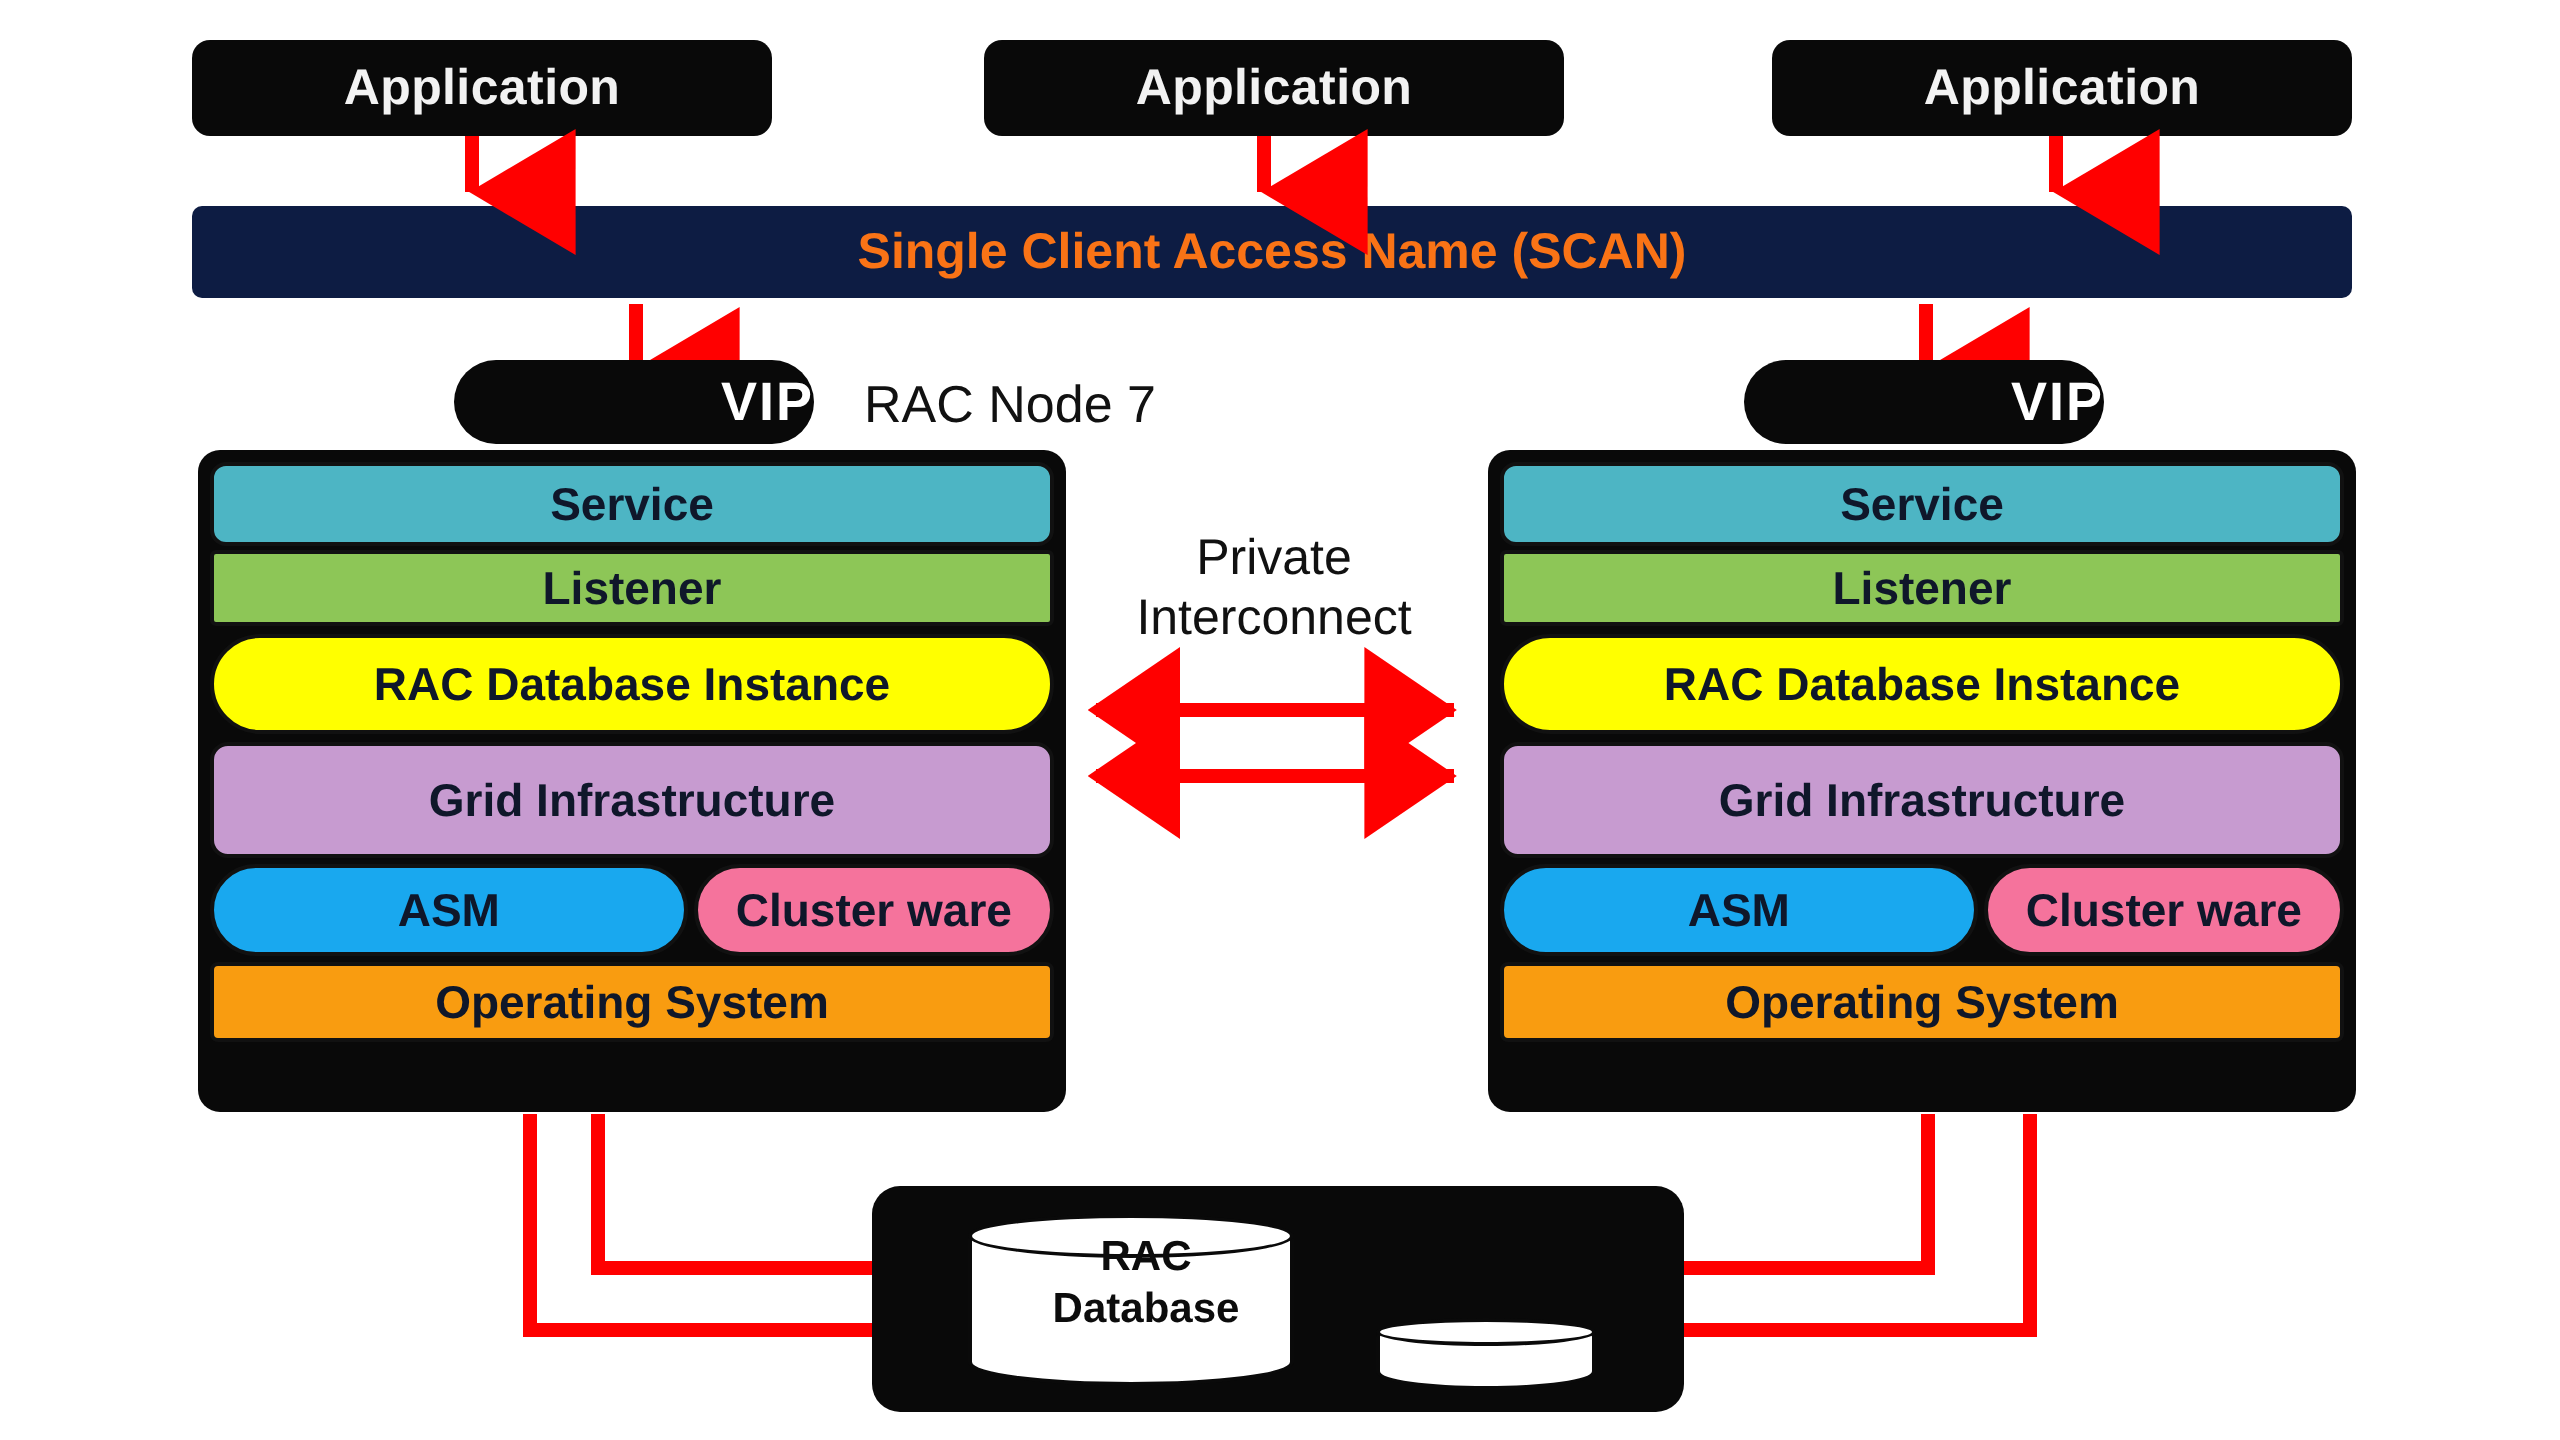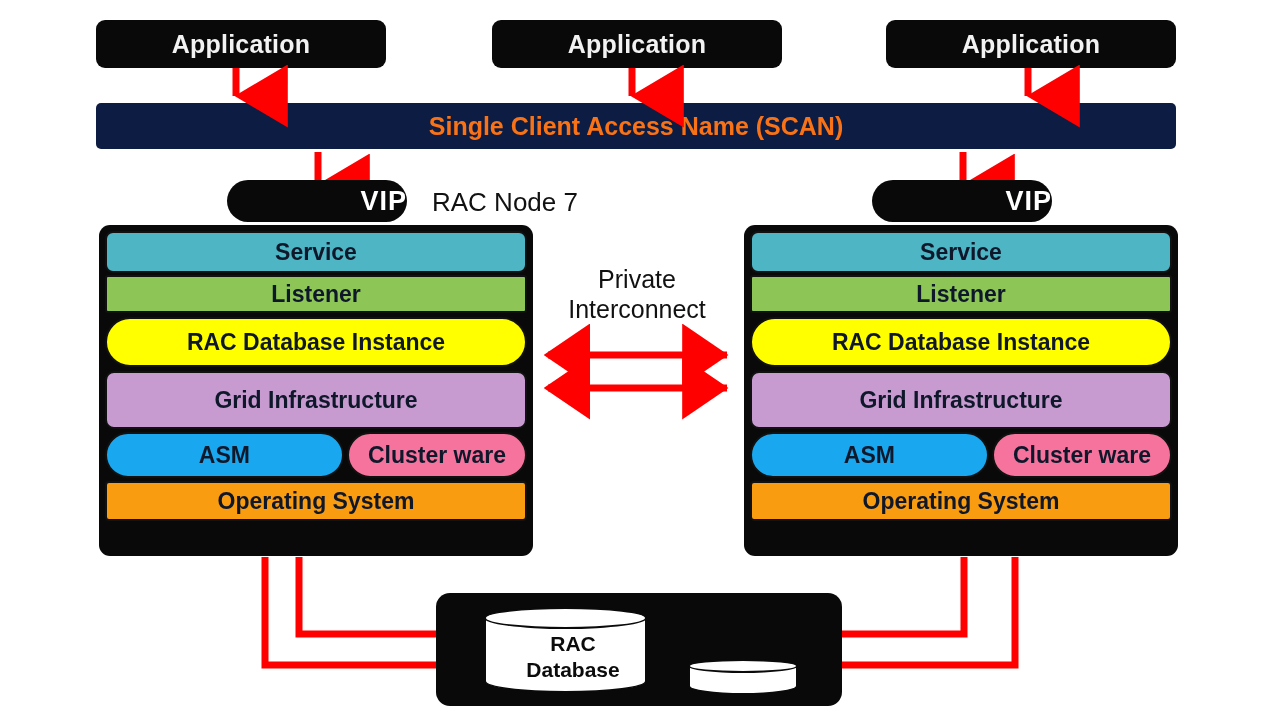--- a/index.html
+++ b/index.html
@@ -174,21 +174,21 @@
   #db-cyl .cyl-top {
     position: absolute;
     left: -2px; top: -2px;
     width: 163px; height: 22px;
     border: 2px solid #0a0a0a;
     border-radius: 50%;
     background: #ffffff;
   }
   #db-cyl .cyl-text {
     position: absolute;
-    left: 0; top: 22px;
+    left: 0; top: 7px;
     width: 100%;
     text-align: center;
     font-size: 21px;
     font-weight: bold;
     color: #0c0c0c;
     line-height: 1.25;
     padding-left: 15px;
   }
 
   #ocr-label {

